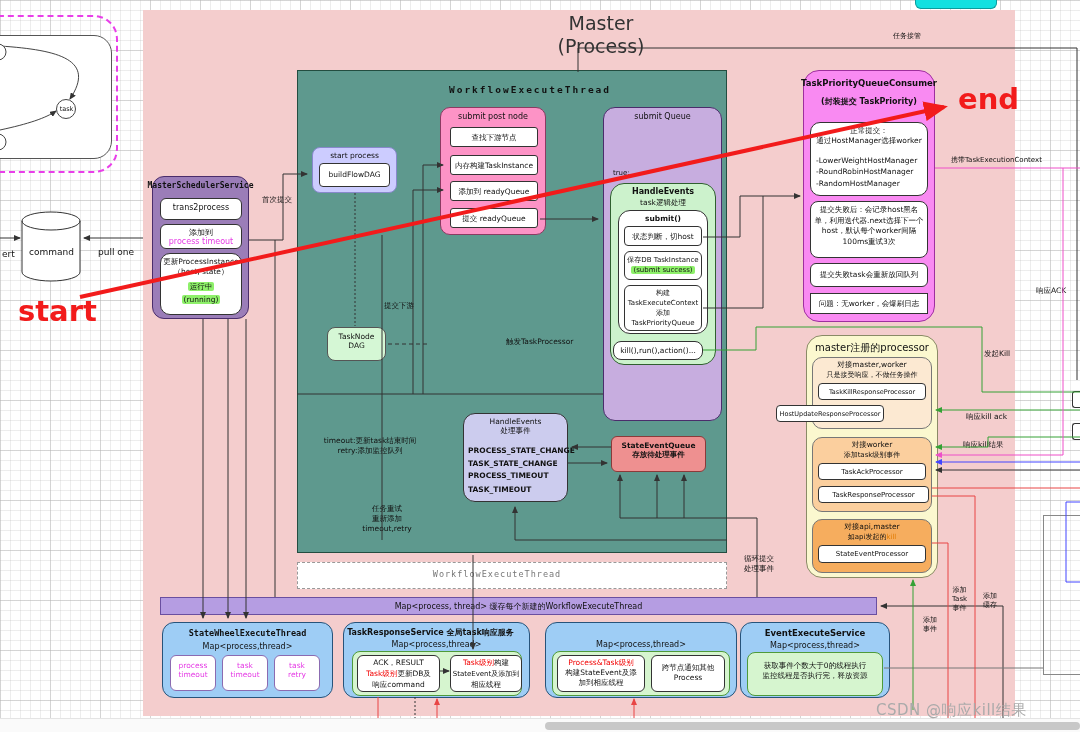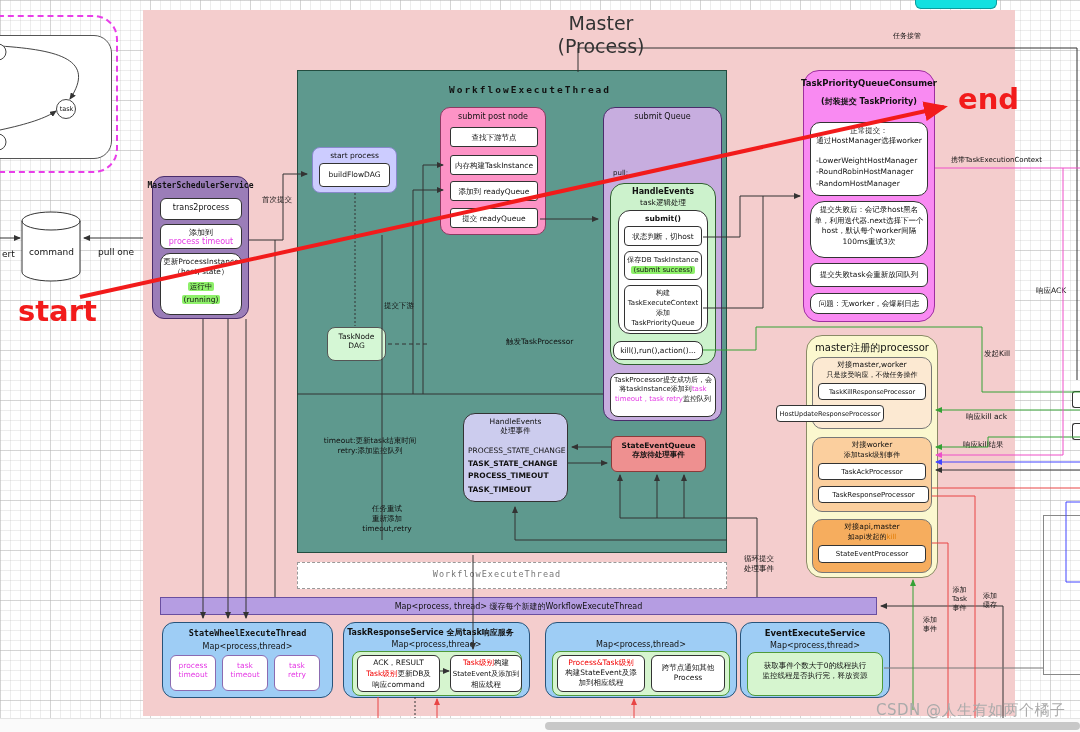--- a/index.html
+++ b/index.html
@@ -79,21 +79,21 @@
     </div>
   <div class="bx" style="left:450px;top:181px;width:88px;height:20px;border-radius:3px">
       <div class="a c" style="left:0;right:0;top:5px;font-size:7.5px">添加到 readyQueue</div>
     </div>
   <div class="bx" style="left:450px;top:208px;width:88px;height:20px;border-radius:3px">
       <div class="a c" style="left:0;right:0;top:5px;font-size:7.5px">提交 readyQueue</div>
     </div>
 
   <div class="a" style="left:603px;top:107px;width:119px;height:314px;background:#c7addf;border:1px solid #4a2d6b;border-radius:12px"></div>
   <div class="a c" style="left:603px;top:112px;width:119px;font-size:8px">submit Queue</div>
-  <div class="a" style="left:613px;top:169px;font-size:7px">pull:</div>
+  <div class="a" style="left:613px;top:169px;font-size:7px">true:</div>
 
   <div class="a" style="left:610px;top:183px;width:106px;height:182px;background:#ccf2cc;border:1px solid #2f5f2f;border-radius:14px"></div>
   <div class="a c" style="left:610px;top:187px;width:106px;font-size:8px;font-weight:bold">HandleEvents</div>
   <div class="a c" style="left:610px;top:198px;width:106px;font-size:7.5px">task逻辑处理</div>
   <div class="bx" style="left:618px;top:210px;width:90px;height:124px;border-radius:12px"></div>
   <div class="a c" style="left:618px;top:214px;width:90px;font-size:7.5px;font-weight:bold">submit()</div>
   <div class="bx" style="left:624px;top:226px;width:78px;height:20px;border-radius:4px">
       <div class="a c" style="left:0;right:0;top:5px;font-size:7.5px">状态判断，切host</div>
     </div>
   <div class="bx" style="left:624px;top:251px;width:78px;height:29px;border-radius:6px">
@@ -103,32 +103,29 @@
   <div class="bx" style="left:624px;top:285px;width:78px;height:46px;border-radius:6px">
       <div class="a c pre" style="left:0;right:0;top:2px;font-size:7px;line-height:1.45">构建
 TaskExecuteContext
 添加
 TaskPriorityQueue</div>
     </div>
   <div class="bx" style="left:613px;top:341px;width:90px;height:19px;border-radius:8px">
       <div class="a c" style="left:0;right:0;top:4px;font-size:7.5px">kill(),run(),action()...</div>
     </div>
 
-  <div class="bx" style="left:610px;top:373px;width:106px;height:44px;border-radius:8px">
-    <div class="a c" style="left:2px;right:2px;top:2px;font-size:7px;line-height:1.35"><span>TaskProcessor提交成功后，会将taskInstance添加到</span><span class="mag">task timeout，task retry</span><span>监控队列</span></div>
-  </div>
 
   <div class="a" style="left:327px;top:327px;width:59px;height:34px;background:#d5f7d5;border:1px solid #555;border-radius:8px"></div>
   <div class="a c pre" style="left:327px;top:332px;width:59px;font-size:7.5px">TaskNode
 DAG</div>
 
   <div class="a" style="left:463px;top:413px;width:105px;height:89px;background:#ccccee;border:1px solid #333;border-radius:12px"></div>
   <div class="a c pre" style="left:463px;top:417px;width:105px;font-size:7.5px">HandleEvents
 处理事件</div>
-  <div class="a" style="left:468px;top:446px;font-size:7.5px;font-weight:normal">PROCESS_STATE_CHANGE</div>
+  <div class="a" style="left:468px;top:446px;font-size:7.5px;font-weight:bold">PROCESS_STATE_CHANGE</div>
   <div class="a" style="left:468px;top:459px;font-size:7.5px;font-weight:bold">TASK_STATE_CHANGE</div>
   <div class="a" style="left:468px;top:471px;font-size:7.5px;font-weight:bold">PROCESS_TIMEOUT</div>
   <div class="a" style="left:468px;top:485px;font-size:7.5px;font-weight:bold">TASK_TIMEOUT</div>
 
   <div class="a" style="left:611px;top:436px;width:95px;height:36px;background:#ee9090;border:1px solid #8b3a3a;border-radius:6px"></div>
   <div class="a c pre" style="left:611px;top:441px;width:95px;font-size:7.5px;font-weight:bold">StateEventQueue
 存放待处理事件</div>
 
   <div class="lbl" style="left:384px;top:301px">提交下游</div>
   <div class="lbl" style="left:506px;top:337px">触发TaskProcessor</div>
@@ -199,27 +196,27 @@
   <div class="a" style="left:803px;top:70px;width:132px;height:252px;background:#f98af2;border:1.5px solid #9e2f9e;border-radius:16px"></div>
   <div class="a c" style="left:800px;top:78px;width:138px;font-size:8.5px;font-weight:bold">TaskPriorityQueueConsumer</div>
   <div class="a c" style="left:803px;top:96px;width:132px;font-size:8px;font-weight:bold">(封装提交 TaskPriority)</div>
   <div class="bx" style="left:810px;top:122px;width:118px;height:74px;border-radius:10px">
     <div class="a c pre" style="left:0;right:0;top:3px;font-size:7.5px">正常提交：
 通过HostManager选择worker</div>
     <div class="a pre" style="left:5px;top:32px;font-size:7.5px;line-height:1.5">-LowerWeightHostManager
 -RoundRobinHostManager
 -RandomHostManager</div>
   </div>
-  <div class="bx" style="left:810px;top:201px;width:118px;height:57px;border-radius:14px">
+  <div class="bx" style="left:810px;top:201px;width:118px;height:57px;border-radius:8px">
       <div class="a c" style="left:3px;right:3px;top:3px;font-size:7.5px;line-height:1.4">提交失败后：会记录host黑名单，利用迭代器.next选择下一个host，默认每个worker间隔100ms重试3次</div>
     </div>
   <div class="bx" style="left:810px;top:263px;width:118px;height:24px;border-radius:6px">
       <div class="a c" style="left:0;right:0;top:6px;font-size:7.5px">提交失败task会重新放回队列</div>
     </div>
-  <div class="bx" style="left:810px;top:293px;width:118px;height:21px;border-radius:8px">
+  <div class="bx" style="left:810px;top:293px;width:118px;height:21px;border-radius:0">
       <div class="a c" style="left:0;right:0;top:5px;font-size:7.5px">问题：无worker，会爆刷日志</div>
     </div>
 
   <div class="a" style="left:806px;top:335px;width:132px;height:243px;background:#fbf8cf;border:1px solid #8a8a66;border-radius:16px"></div>
   <div class="a c" style="left:806px;top:341px;width:132px;font-size:10px">master注册的processor</div>
   <div class="a" style="left:812px;top:357px;width:120px;height:72px;background:#fce9d2;border:1px solid #777;border-radius:10px"></div>
   <div class="a c" style="left:812px;top:360px;width:120px;font-size:7.5px">对接master,worker</div>
   <div class="a c" style="left:812px;top:370px;width:120px;font-size:7px">只是接受响应，不做任务操作</div>
   <div class="bx" style="left:818px;top:383px;width:108px;height:17px;border-radius:4px">
       <div class="a c" style="left:0;right:0;top:4px;font-size:6.5px">TaskKillResponseProcessor</div>
@@ -356,17 +353,17 @@
     <defs>
       <marker id="abig2" markerWidth="6" markerHeight="5" refX="5" refY="2.5" orient="auto">
           <path d="M0,0 L6,2.5 L0,5 z" fill="#f21b1b"></path>
         </marker>
     </defs>
     <line x1="80" y1="297" x2="944" y2="107" stroke="#f21b1b" stroke-width="4" marker-end="url(#abig2)"></line>
   </svg>
   <div class="a" style="left:18px;top:294px;font-size:29px;font-weight:bold;color:#f21b1b;z-index:41">start</div>
   <div class="a" style="left:958px;top:82px;font-size:29px;font-weight:bold;color:#f21b1b;z-index:41">end</div>
 
-  <div class="a" style="left:876px;top:701px;font-size:15px;color:#aaa;z-index:60;letter-spacing:.5px">CSDN @人生有如两个橘子</div>
+  <div class="a" style="left:876px;top:701px;font-size:15px;color:#aaa;z-index:60;letter-spacing:.5px">CSDN @响应kill结果</div>
   <div class="a" style="left:0;top:718px;width:1080px;height:14px;background:#fafafa;border-top:1px solid #e4e4e4;z-index:55"></div>
   <div class="a" style="left:545px;top:722px;width:535px;height:8px;background:#c8c8c8;border-radius:4px;z-index:56"></div>
 
 </div>
 
 </body></html>

